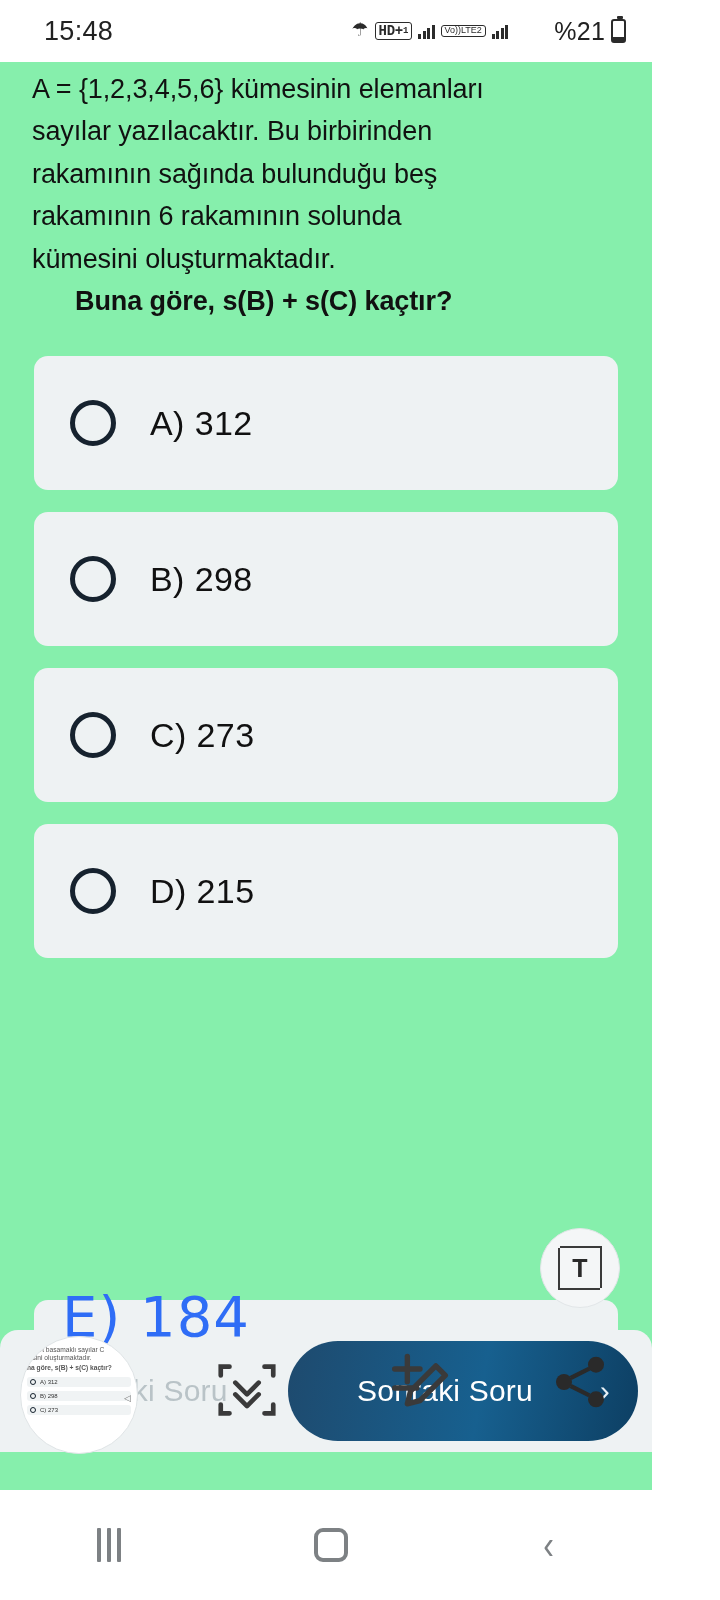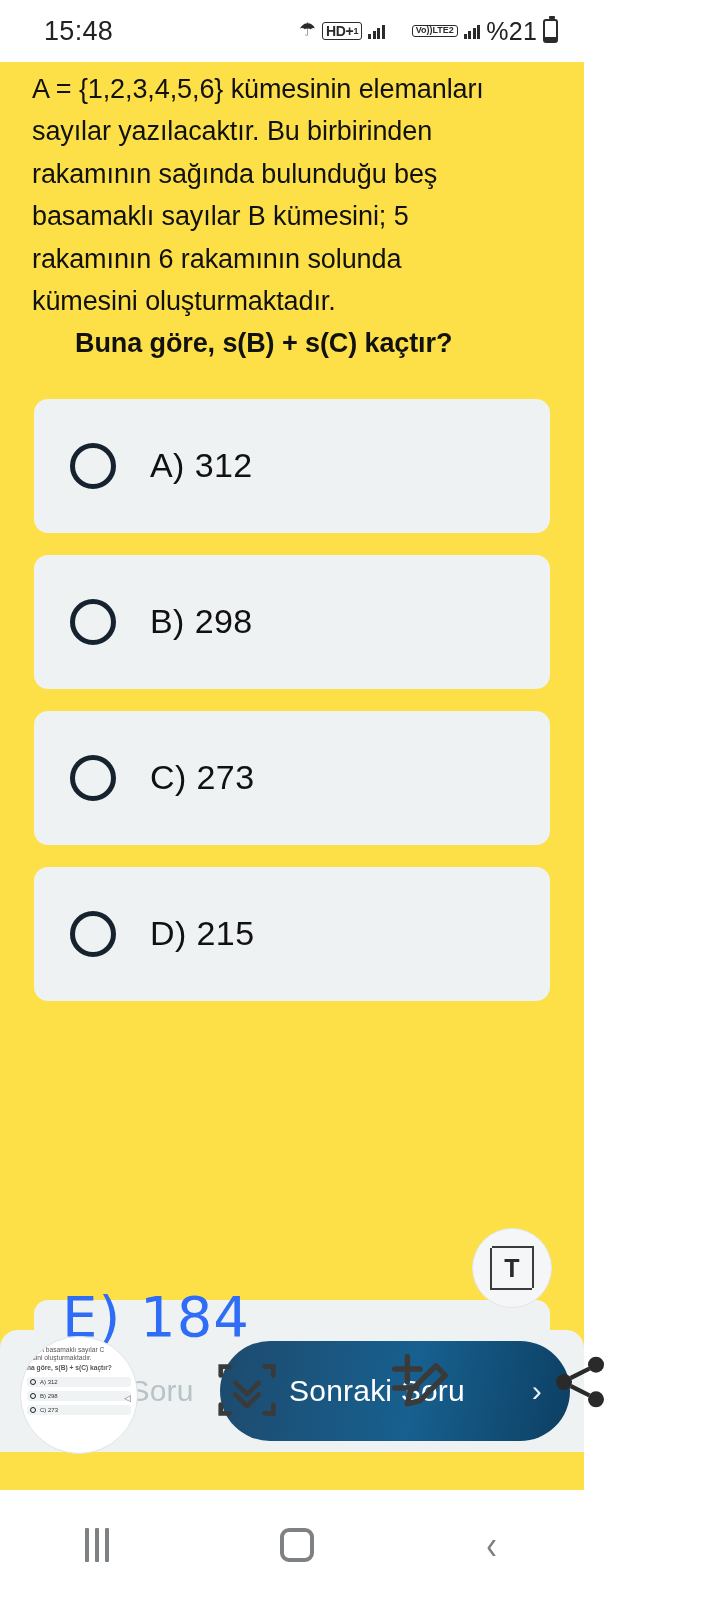--- a/index.html
+++ b/index.html
@@ -5,23 +5,23 @@
   * { box-sizing: border-box; margin: 0; padding: 0; }
   html, body {
     width: 720px;
     height: 1600px;
     background: #ffffff;
     font-family: "Liberation Sans", sans-serif;
     overflow: hidden;
   }
   #screen {
     position: relative;
-    width: 584px;
+    width: 652px;
     height: 1600px;
-    background: #fde047;
+    background: #86efac;
   }
 
   
   .statusbar {
     height: 62px;
     display: flex;
     align-items: center;
     justify-content: space-between;
     padding: 0 26px 0 44px;
     background: #ffffff;
@@ -43,45 +43,45 @@
     display: flex;
     align-items: center;
   }
   .badge-box {
     border: 1.6px solid #2b2b2b;
     border-radius: 3px;
     padding: 1px 3px;
     font-size: 14px;
     font-weight: bold;
     letter-spacing: -0.3px;
+    font-family: Liberation Mono, monospace;
   }
   .badge-box .sup { font-size: 9px; vertical-align: super; }
   .lte-box {
     border: 1.6px solid #2b2b2b;
     border-radius: 3px;
     padding: 0 3px;
     font-size: 9px;
-    font-weight: bold;
+    font-weight: normal;
     line-height: 1.05;
     text-align: center;
-    margin-left: 21px;
   }
   .bars {
     display: inline-flex;
     align-items: flex-end;
     gap: 1.5px;
     height: 16px;
   }
   .bars i { width: 3px; background: #2b2b2b; display: block; }
   .bars i:nth-child(1) { height: 5px; }
   .bars i:nth-child(2) { height: 8px; }
   .bars i:nth-child(3) { height: 11px; }
   .bars i:nth-child(4) { height: 14px; }
   .wifi-ico { font-size: 19px; position: relative; top: -2px; }
-  .battery-pct { font-size: 25px; color: #222; letter-spacing: 0.2px; }
+  .battery-pct { font-size: 25px; color: #222; letter-spacing: 0.2px; margin-left: 40px; }
   .battery-ico {
     width: 15px; height: 24px;
     border: 2px solid #2b2b2b;
     border-radius: 3px;
     position: relative;
     background: linear-gradient(to top, #2b2b2b 22%, #ffffff 22%);
   }
   .battery-ico:before {
     content: "";
     position: absolute;
@@ -359,21 +359,20 @@
         </span>
       <span class="battery-pct">%21</span>
       <span class="battery-ico"></span>
     </div>
   </div>
 
   <div class="question">
     <div class="q-line">A = {1,2,3,4,5,6} kümesinin elemanları</div>
     <div class="q-line">sayılar yazılacaktır. Bu birbirinden</div>
     <div class="q-line">rakamının sağında bulunduğu beş</div>
-    <div class="q-line">basamaklı sayılar B kümesini; 5</div>
     <div class="q-line">rakamının 6 rakamının solunda</div>
     <div class="q-line">kümesini oluşturmaktadır.</div>
     <div class="q-line bold">Buna göre, s(B) + s(C) kaçtır?</div>
   </div>
 
   <div class="options">
     <div class="option">
       <div class="radio"></div>
       <div class="opt-label">A)  312</div>
     </div>

